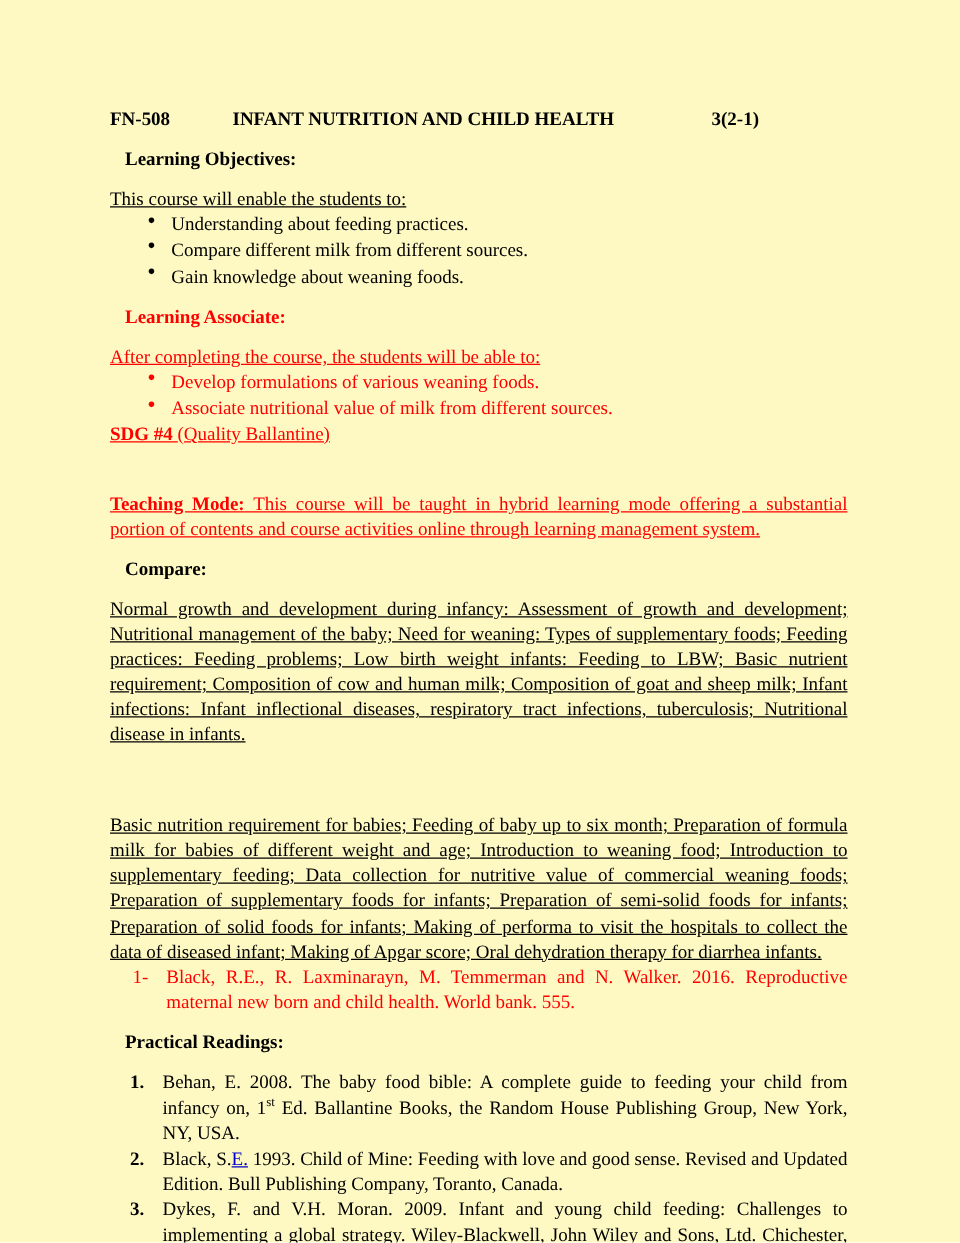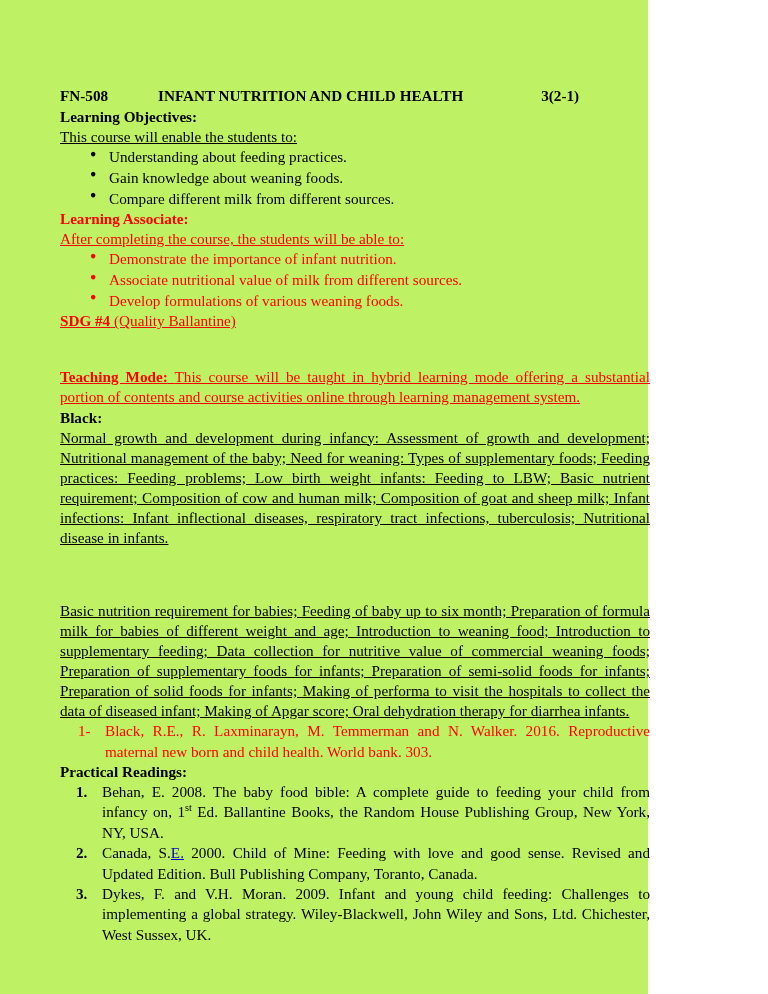--- a/index.html
+++ b/index.html
@@ -9,46 +9,46 @@
   }
   body {
     width: 768px;
     height: 994px;
     font-family: "Liberation Serif", "DejaVu Serif", serif;
     color: #000000;
     -webkit-font-smoothing: antialiased;
   }
   .page {
     position: relative;
-    width: 648px;
+    width: 768px;
     height: 994px;
     box-sizing: border-box;
-    padding: 86px 90px 0 60px;
-    background: #bef264;
+    padding: 86px 90px 0 88px;
+    background: #fef9c3;
   }
   .doc {
     width: 590px;
     font-size: 15.2px;
     line-height: 1.32;
   }
 
   
   .course-head {
     font-weight: bold;
     white-space: nowrap;
     margin-bottom: 1px;
   }
   .course-head .code { display: inline-block; width: 98px; }
   .course-head .title { display: inline-block; }
   .course-head .credits { display: inline-block; padding-left: 78px; }
 
   
   .heading {
     font-weight: bold;
-    margin: 0;
+    margin: 12px;
   }
   .red { color: #FF0000; }
   .para {
     margin: 0;
     text-align: justify;
     text-justify: inter-word;
     text-decoration: underline;
   }
   .para.left { text-align: left; }
 
@@ -129,57 +129,56 @@
   <div class="doc">
 
     <div class="course-head">
       <span class="code">FN-508</span><span class="title">INFANT NUTRITION AND CHILD HEALTH</span><span class="credits">3(2-1)</span>
     </div>
 
     <div class="heading">Learning Objectives:</div>
     <div class="para left">This course will enable the students to:</div>
     <ul class="bullets">
       <li>Understanding about feeding practices.</li>
+      <li>Compare different milk from different sources.</li>
       <li>Gain knowledge about weaning foods.</li>
-      <li>Compare different milk from different sources.</li>
     </ul>
 
     <div class="heading red">Learning Associate:</div>
     <div class="para left red">After completing the course, the students will be able to:</div>
     <ul class="bullets red">
-      <li>Demonstrate the importance of infant nutrition.</li>
+      <li>Develop formulations of various weaning foods.</li>
       <li>Associate nutritional value of milk from different sources.</li>
-      <li>Develop formulations of various weaning foods.</li>
     </ul>
 
     <div class="para left red"><span class="inline-b">SDG #4</span> <span>(Quality Ballantine)</span></div>
 
     <div class="gap-lg"></div>
 
     <div class="para red"><span class="inline-b">Teaching Mode:</span> <span>This course will be taught in hybrid learning mode offering a substantial portion of contents and course activities online through learning management system.</span></div>
 
-    <div class="heading">Black:</div>
+    <div class="heading">Compare:</div>
     <div class="para">Normal growth and development during infancy: Assessment of growth and development; Nutritional management of the baby; Need for weaning: Types of supplementary foods; Feeding practices: Feeding problems; Low birth weight infants: Feeding to LBW; Basic nutrient requirement; Composition of cow and human milk; Composition of goat and sheep milk; Infant infections: Infant inflectional diseases, respiratory tract infections, tuberculosis; Nutritional disease in infants.</div>
 
     <div class="gap-lg"></div>
     <div class="gap-md"></div>
 
     <div class="para">Basic nutrition requirement for babies; Feeding of baby up to six month; Preparation of formula milk for babies of different weight and age; Introduction to weaning food; Introduction to supplementary feeding; Data collection for nutritive value of commercial weaning foods; Preparation of supplementary foods for infants; Preparation of semi-solid foods for infants; Preparation of solid foods for infants; Making of performa to visit the hospitals to collect the data of diseased infant; Making of Apgar score; Oral dehydration therapy for diarrhea infants.</div>
 
     <ol class="dashlist red">
-      <li><span class="mark">1-</span><span>Black, R.E., R. Laxminarayn, M. Temmerman and N. Walker. 2016. Reproductive maternal new born and child health. World bank. 303.</span></li>
+      <li><span class="mark">1-</span><span>Black, R.E., R. Laxminarayn, M. Temmerman and N. Walker. 2016. Reproductive maternal new born and child health. World bank. 555.</span></li>
     </ol>
 
     <div class="heading">Practical Readings:</div>
     <ol class="numlist">
       <li>
         <span class="mark">1.</span><span>Behan, E. 2008. The baby food bible: A complete guide to feeding your child from infancy on, 1</span><sup>st</sup><span> Ed. Ballantine Books, the Random House Publishing Group, New York, NY, USA.</span>
       </li>
       <li>
-        <span class="mark">2.</span><span>Canada, S.</span><a class="link" href="#">E.</a><span> 2000. Child of Mine: Feeding with love and good sense. Revised and Updated Edition. Bull Publishing Company, Toranto, Canada.</span>
+        <span class="mark">2.</span><span>Black, S.</span><a class="link" href="#">E.</a><span> 1993. Child of Mine: Feeding with love and good sense. Revised and Updated Edition. Bull Publishing Company, Toranto, Canada.</span>
       </li>
       <li>
         <span class="mark">3.</span><span>Dykes, F. and V.H. Moran. 2009. Infant and young child feeding: Challenges to implementing a global strategy. Wiley-Blackwell, John Wiley and Sons, Ltd. Chichester, West Sussex, UK.</span>
       </li>
     </ol>
 
   </div>
 </div>
 
 </body></html>

